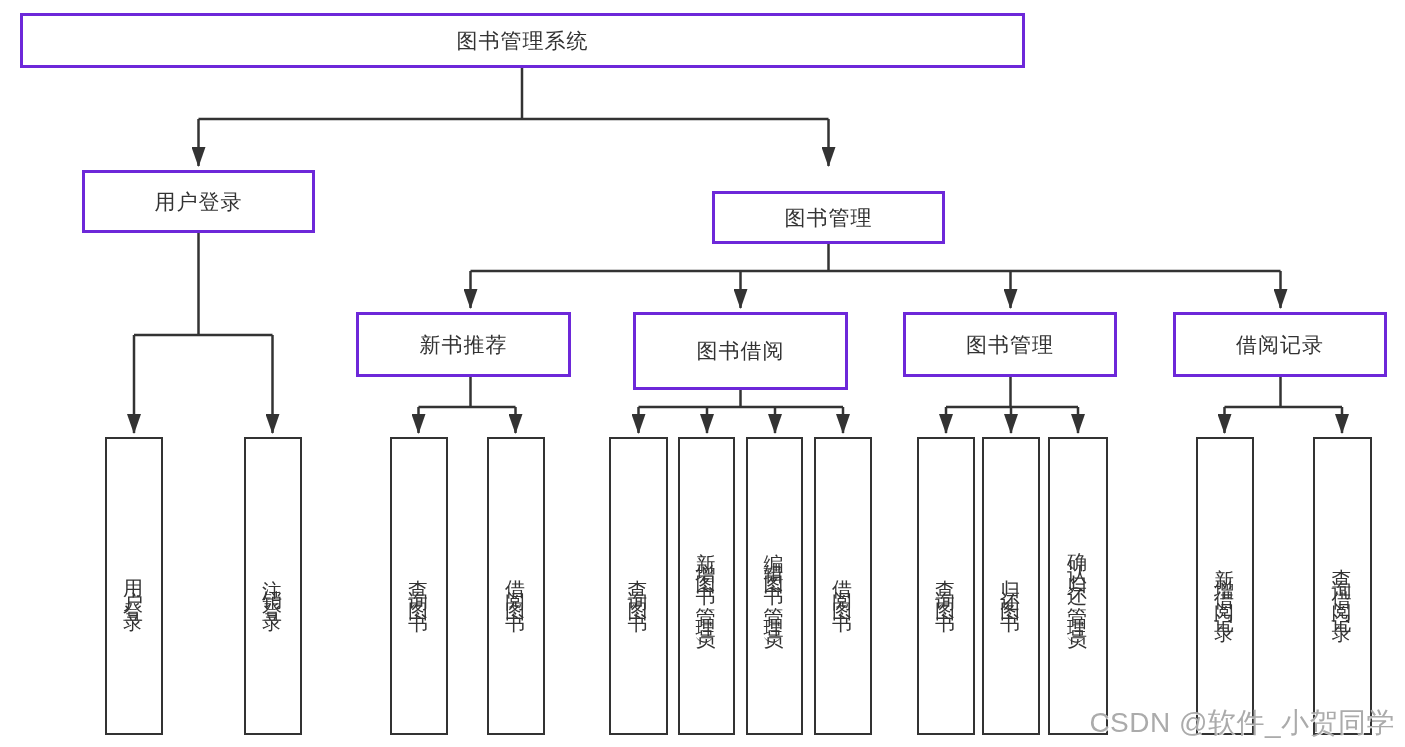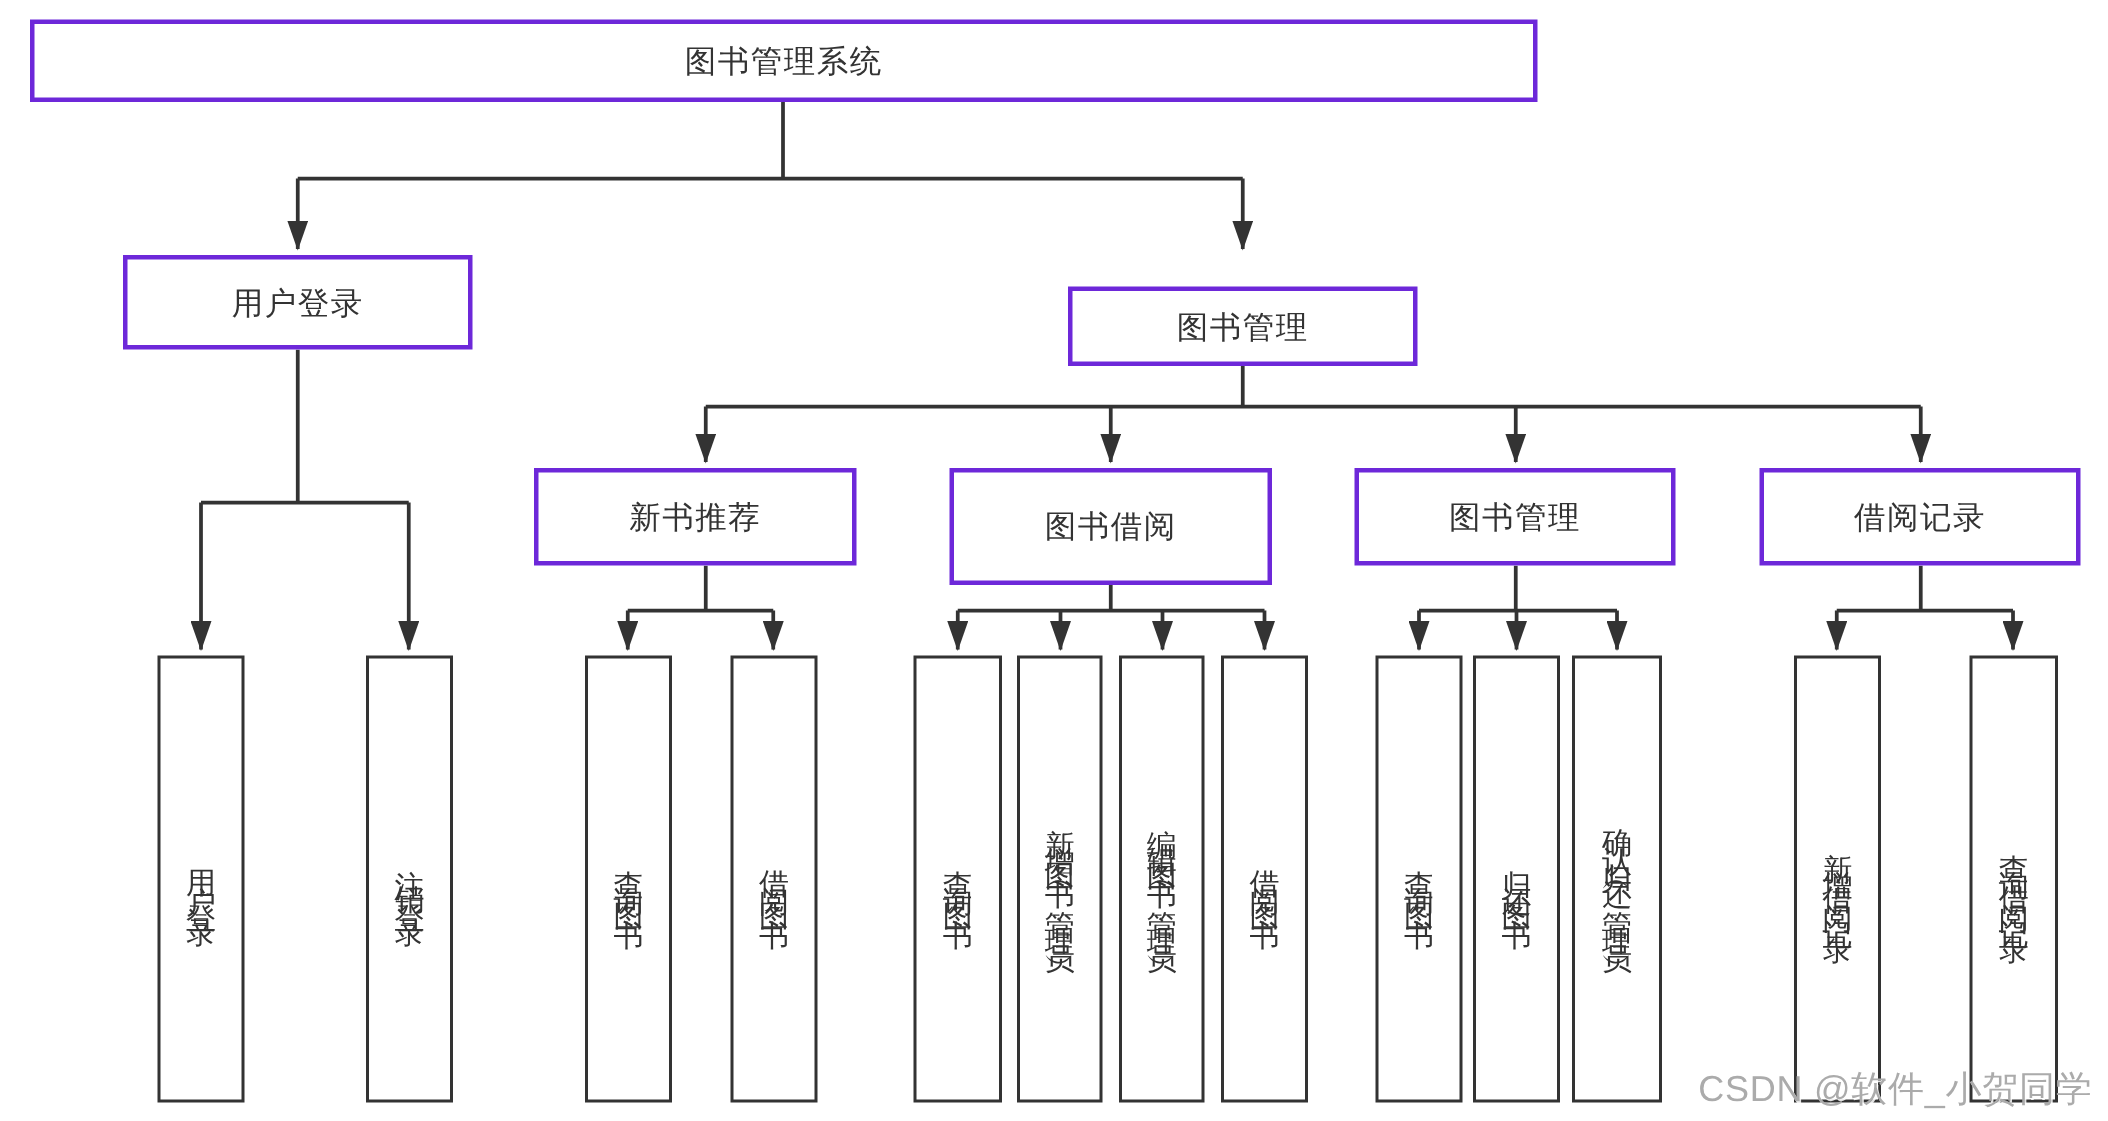--- a/index.html
+++ b/index.html
@@ -50,21 +50,21 @@
     text-orientation: mixed;
     font-size: 20px;
     letter-spacing: 11px;
     z-index: 2;
     overflow: hidden;
   }
   .watermark {
     position: absolute;
     right: 10px;
     bottom: 5px;
-    font-size: 24px;
+    font-size: 28px;
     color: #ababab;
     text-shadow: 1px 1px 0 rgba(255,255,255,0.85);
     letter-spacing: 0.5px;
     z-index: 5;
     white-space: nowrap;
   }
 </style>
 </head>
 <body>
 

